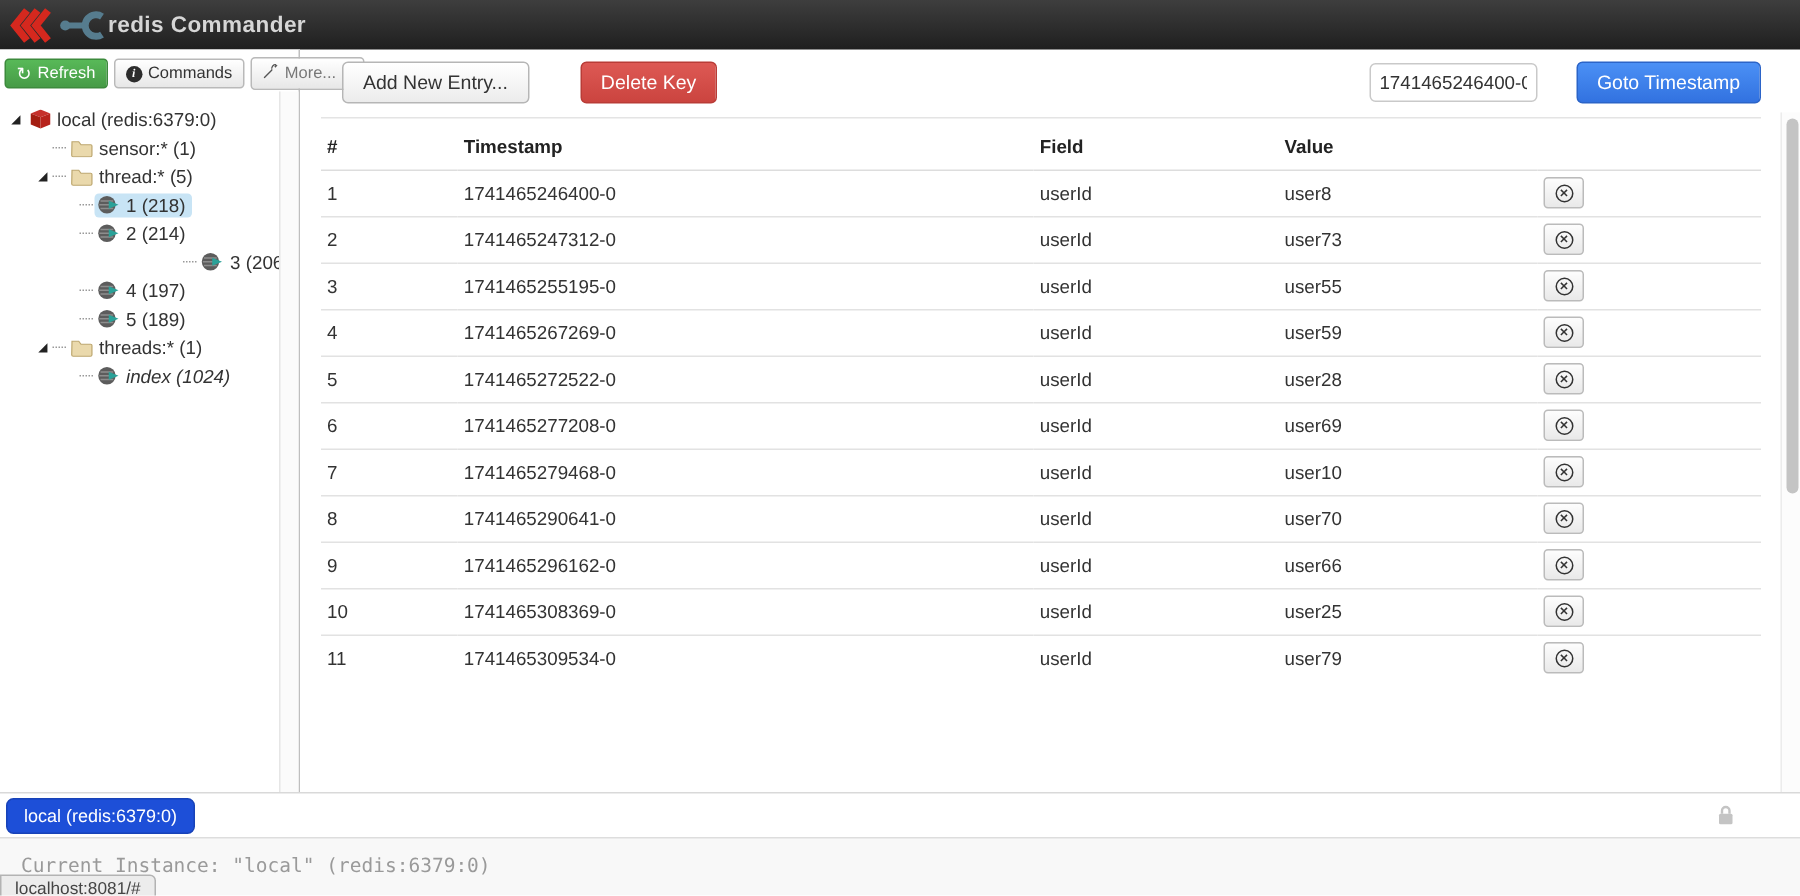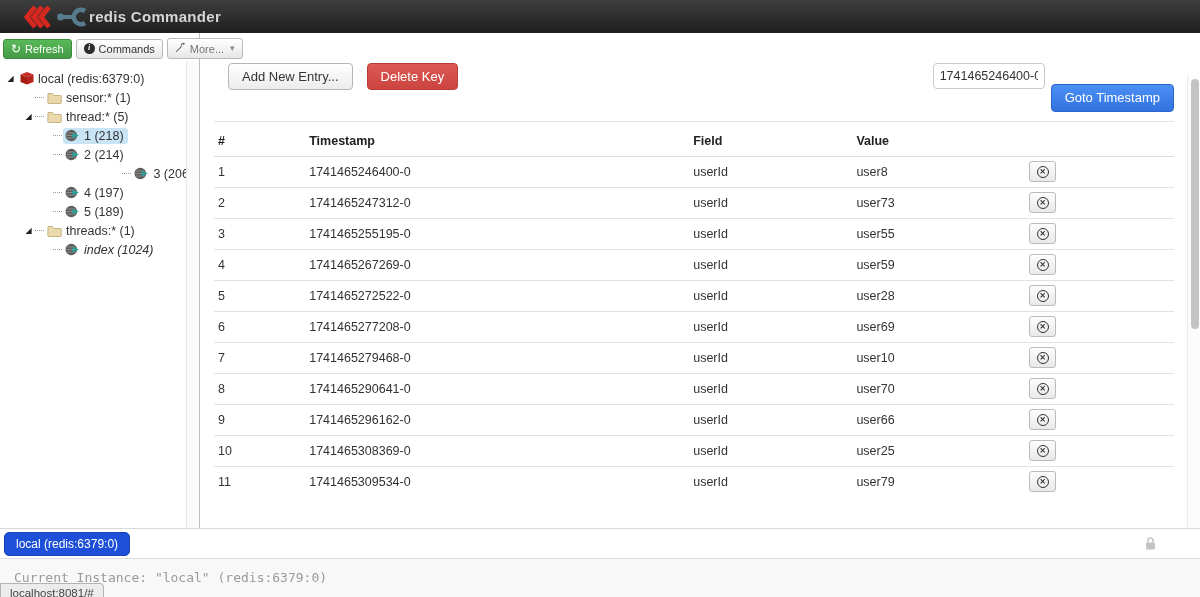--- a/index.html
+++ b/index.html
@@ -1,21 +1,21 @@
 <!DOCTYPE html>
 <html><head>
 <meta charset="utf-8">
 <style>
   * { margin:0; padding:0; box-sizing:border-box; }
   html,body { width:1200px; height:597px; overflow:hidden; background:#fff;
     font-family:"Liberation Sans",sans-serif; position:relative; }
 
   
   .header { height:33px; background:linear-gradient(#3e3e3e,#1f1f1f);
-    display:flex; align-items:center; padding-left:22px; }
+    display:flex; align-items:center; padding-left:5px; }
   .logo-wrap { display:flex; align-items:center; }
   .logo-wrap svg { display:block; }
   .app-title { color:#d6d6d6; font-weight:bold; font-size:15px; margin-left:1px; letter-spacing:.3px; }
 
   
   .app { display:flex; height:495px; }
 
   
   .sidebar { width:200px; position:relative; border-right:1px solid #bfbfbf; background:#fff; }
   .side-toolbar { display:flex; gap:4px; padding:5px 3px 4px 3px; align-items:center; }
@@ -38,25 +38,25 @@
   .expander { width:13px; display:inline-flex; justify-content:center; font-size:8px; color:#222;
     flex:0 0 13px; }
   .dash { width:9px; border-top:1px dotted #999; margin-right:1px; flex:0 0 9px; }
   .node { display:inline-flex; align-items:center; gap:4px; padding:1px 4px 1px 2px; border-radius:3px; }
   .node.selected { background:#c8e4f5; }
   .ticon { display:inline-flex; width:15px; justify-content:center; }
 
   
   .main { flex:1; position:relative; overflow:hidden; padding:0 26px 0 14px; }
   .main-toolbar { display:flex; align-items:center; padding:8px 0 9px 14px;
-    border-bottom:1px solid #e4e4e4; }
+    border-bottom:1px solid #e4e4e4;gap:20px; }
   .btn { font-size:13px; border-radius:4px; padding:5px 13px; cursor:pointer; line-height:1.2; }
   .btn-default { background:linear-gradient(#ffffff,#ececec); border:1px solid #b6b6b6; color:#333; }
   .btn-danger { background:linear-gradient(#dd5954,#cb443f); border:1px solid #b93c37; color:#fff; margin-left:14px; }
-  .btn-primary { background:linear-gradient(#4b90f5,#3272e0); border:1px solid #2b64c8; color:#fff; margin-left:6px;margin-top:43px; }
+  .btn-primary { background:linear-gradient(#4b90f5,#3272e0); border:1px solid #2b64c8; color:#fff; margin-left:6px; }
   .spacer { flex:1; }
   .ts-input { width:112px; height:26px; border:1px solid #c9c9c9; border-radius:4px;
     font-size:12.5px; color:#333; padding:0 6px; font-family:"Liberation Sans",sans-serif; }
 
   .key-info { padding:12px 0 2px 14px; font-size:13px; color:#333; }
   .key-info div { margin-bottom:7px; }
   .key-info b { font-weight:bold; }
 
   .stream-table { width:100%; border-collapse:collapse; margin-top:6px; }
   .stream-table th { text-align:left; font-size:12.5px; color:#222; font-weight:bold;

